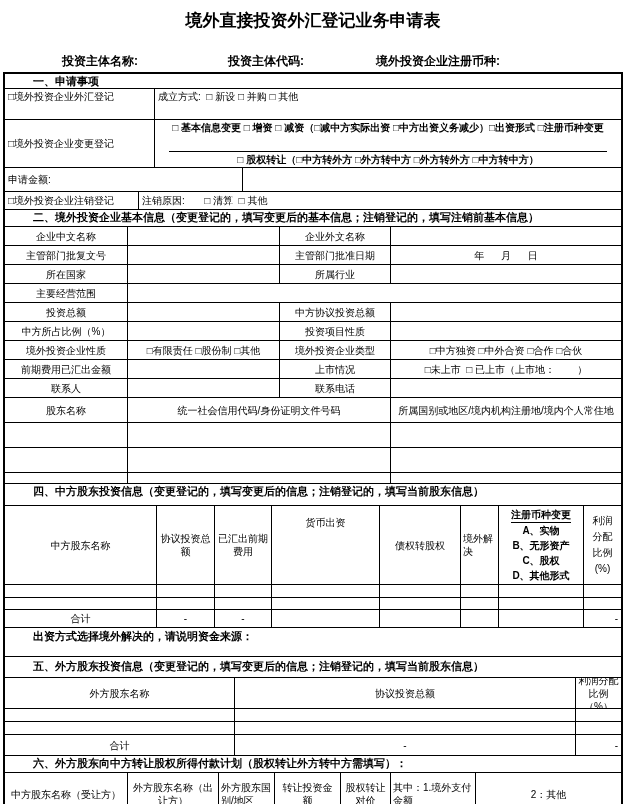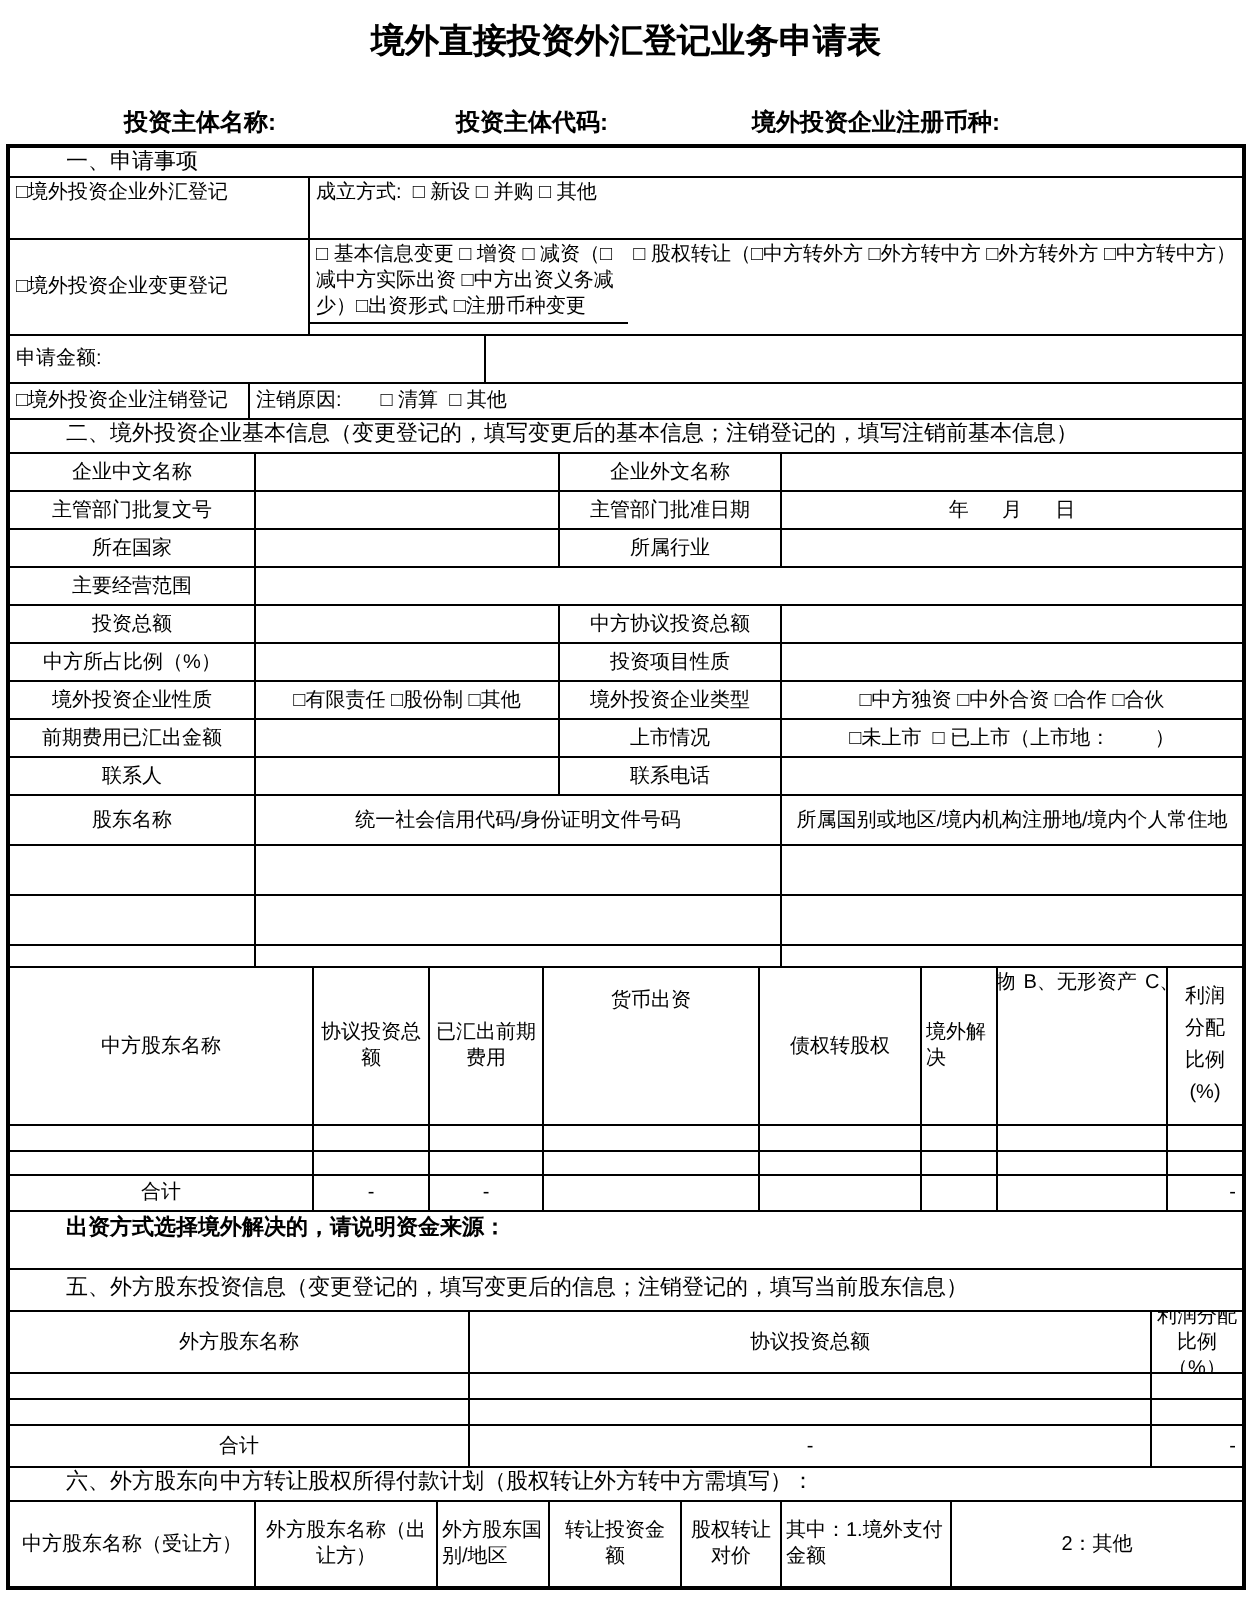--- a/index.html
+++ b/index.html
@@ -11,23 +11,23 @@
   .tf-cur{margin-left:72px;}
   .ftable{margin:4px 3px 0 3px;border:2px solid #000;font-size:10px;}
   .r{display:flex;border-bottom:1px solid #000;align-items:stretch;}
   .r:last-child{border-bottom:none;}
   .c{border-right:1px solid #000;box-sizing:border-box;padding:1px 3px;display:flex;align-items:center;justify-content:center;text-align:center;line-height:1.3;overflow:hidden;}
   .c:last-child{border-right:none;}
   .lft{justify-content:flex-start;text-align:left;}
   .rgt{justify-content:flex-end;text-align:right;}
   .tp{align-items:flex-start;}
   .pre{white-space:pre-wrap;}
-  .st{font-weight:normal;font-size:11px;justify-content:flex-start;text-align:center;align-items:flex-start;padding-left:28px;line-height:13px;}
+  .st{font-weight:bold;font-size:11px;justify-content:flex-start;text-align:center;align-items:flex-start;padding-left:28px;line-height:13px;}
   .fill{flex:1;}
-  .col{flex-direction:row;align-items:flex-start;padding:0;}
+  .col{flex-direction:column;align-items:center;padding:0;font-weight:bold;}
   .subhead{border-bottom:1px solid #000;text-align:center;height:14px;line-height:14px;flex:none;}
   .subitem{text-align:left;padding:0 2px;height:15px;line-height:15px;flex:none;}
   .wrap2{word-break:break-all;}
 </style>
 </head>
 <body>
 
 <div class="title">境外直接投资外汇登记业务申请表</div>
 
 <div class="topfields">
@@ -50,21 +50,21 @@
     <div class="c col fill">
       <div style="flex:1;border-bottom:1px solid #000;padding:1px 3px;display:flex;align-items:flex-start;text-align:left">□ 基本信息变更 □ 增资 □ 减资（□减中方实际出资 □中方出资义务减少）□出资形式 □注册币种变更</div>
       <div style="height:15px;padding:0 3px;display:flex;align-items:center;text-align:left">□ 股权转让（□中方转外方 □外方转中方 □外方转外方 □中方转中方）</div>
     </div>
   </div>
   <div class="r" style="height:23px">
     <div class="c lft" style="width:238px">申请金额:</div>
     <div class="c fill"></div>
   </div>
   <div class="r" style="height:17px">
-    <div class="c lft" style="width:120px">□境外投资企业注销登记</div>
+    <div class="c lft" style="width:134px">□境外投资企业注销登记</div>
     <div class="c lft fill pre">注销原因:       □ 清算  □ 其他</div>
   </div>
 
   <div class="r" style="height:16px">
     <div class="c st fill">二、境外投资企业基本信息（变更登记的，填写变更后的基本信息；注销登记的，填写注销前基本信息）</div>
   </div>
   <div class="r" style="height:18px">
     <div class="c" style="width:123px">企业中文名称</div>
     <div class="c" style="width:152px"></div>
     <div class="c" style="width:111px">企业外文名称</div>
@@ -131,20 +131,23 @@
     <div class="c" style="width:123px"></div>
     <div class="c" style="width:263px"></div>
     <div class="c fill"></div>
   </div>
   <div class="r" style="height:10px">
     <div class="c" style="width:123px"></div>
     <div class="c" style="width:263px"></div>
     <div class="c fill"></div>
   </div>
 
+  <div class="r" style="height:21px">
+    <div class="c st fill">四、中方股东投资信息（变更登记的，填写变更后的信息；注销登记的，填写当前股东信息）</div>
+  </div>
   <div class="r" style="height:78px">
     <div class="c" style="width:152px">中方股东名称</div>
     <div class="c" style="width:58px;padding:1px 1px">协议投资总额</div>
     <div class="c" style="width:57px;padding:1px 1px">已汇出前期费用</div>
     <div class="c tp" style="width:108px;padding-top:10px">货币出资</div>
     <div class="c" style="width:81px">债权转股权</div>
     <div class="c lft" style="width:38px;padding:1px 2px">境外解决</div>
     <div class="c col" style="width:85px">
       <div class="subhead">注册币种变更</div>
       <div class="subitem">A、实物</div>

